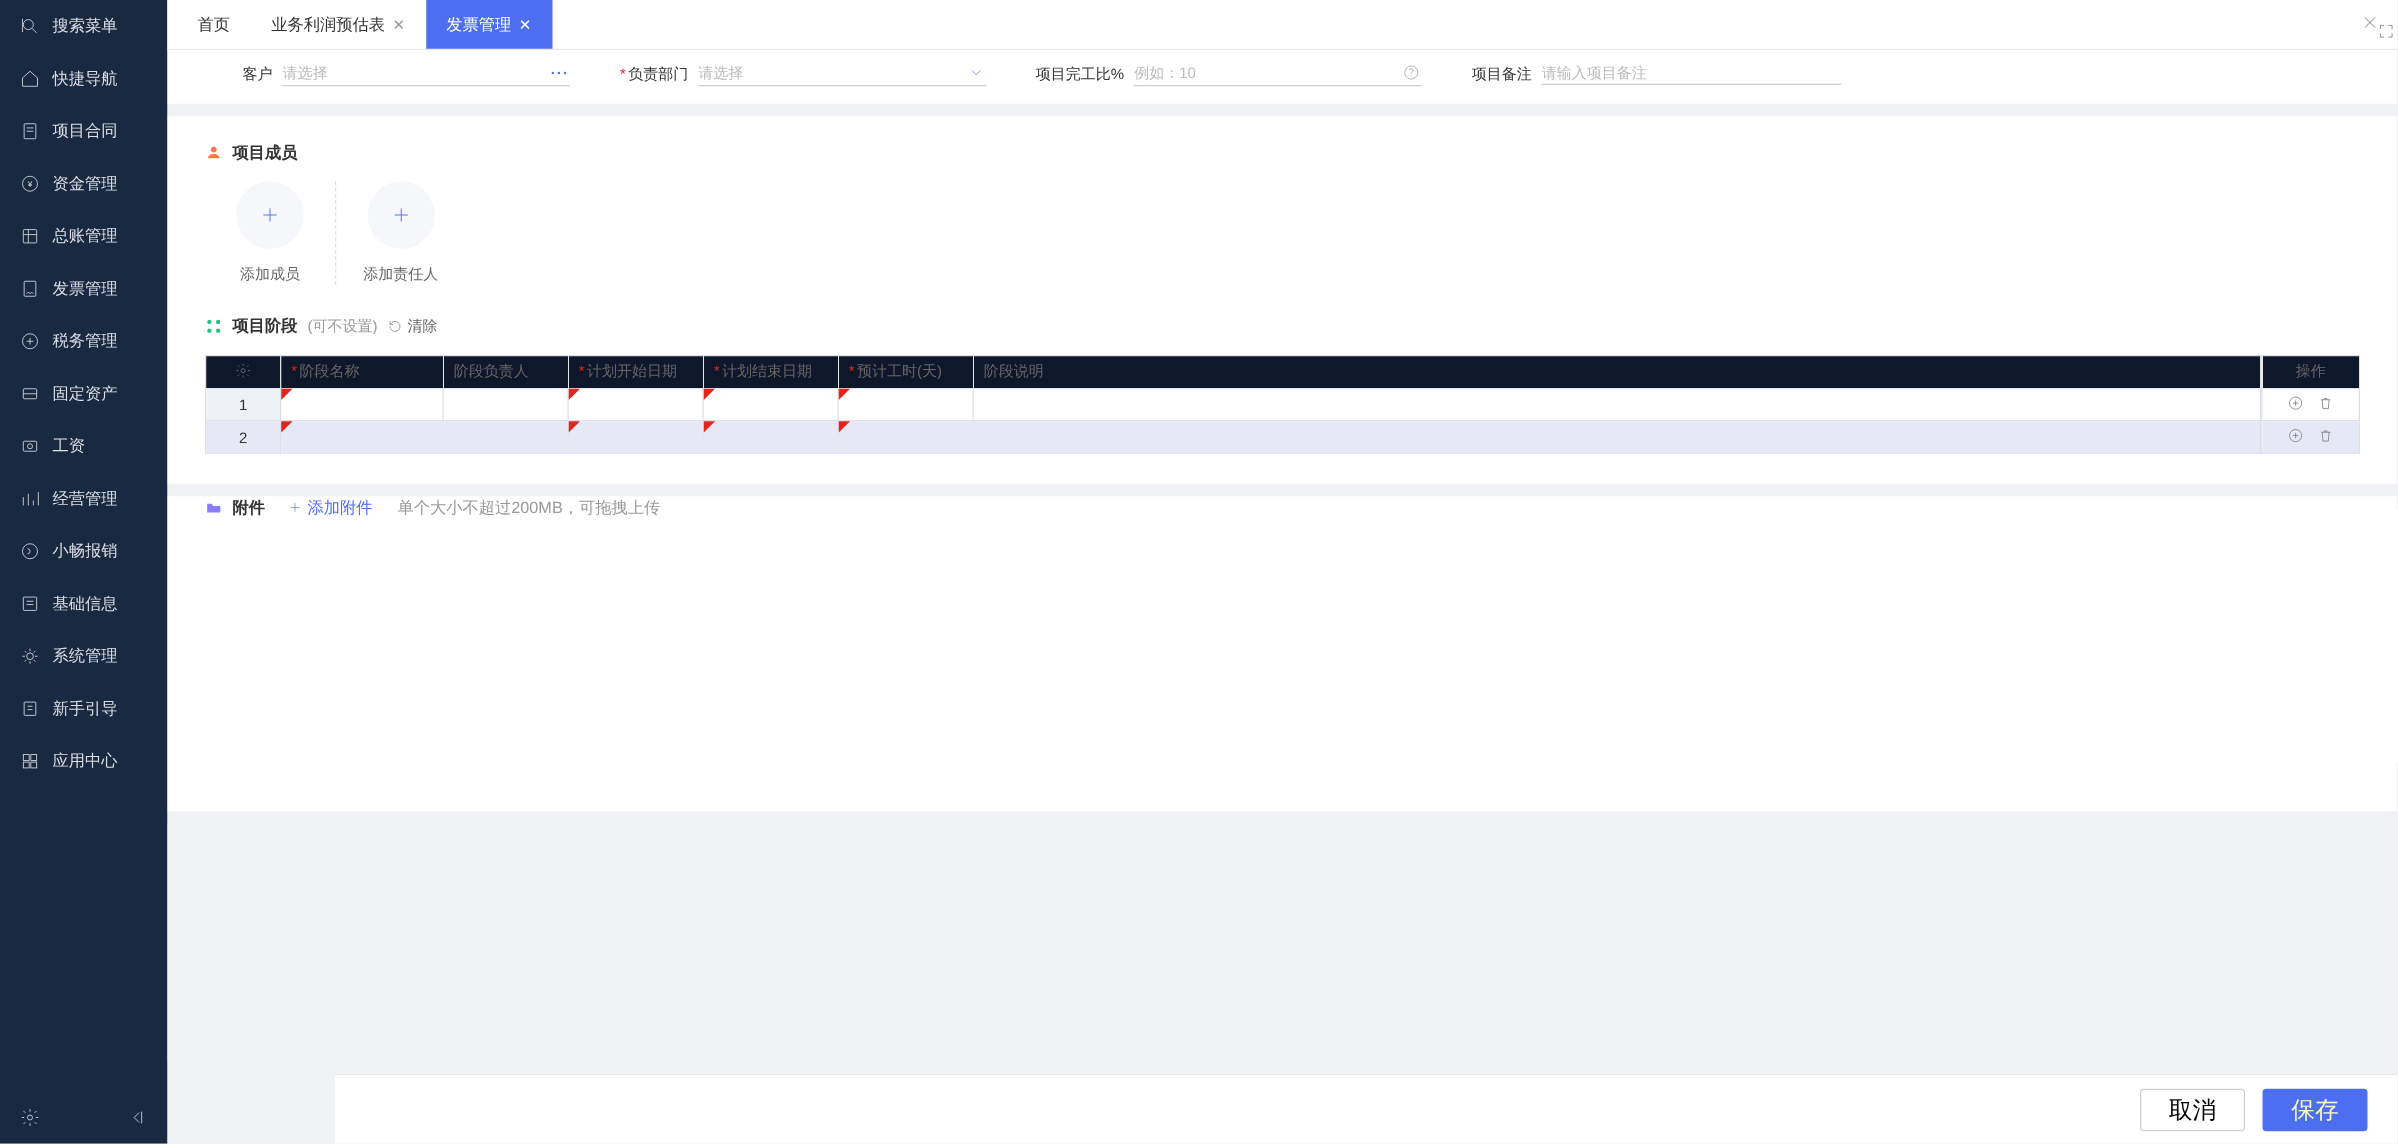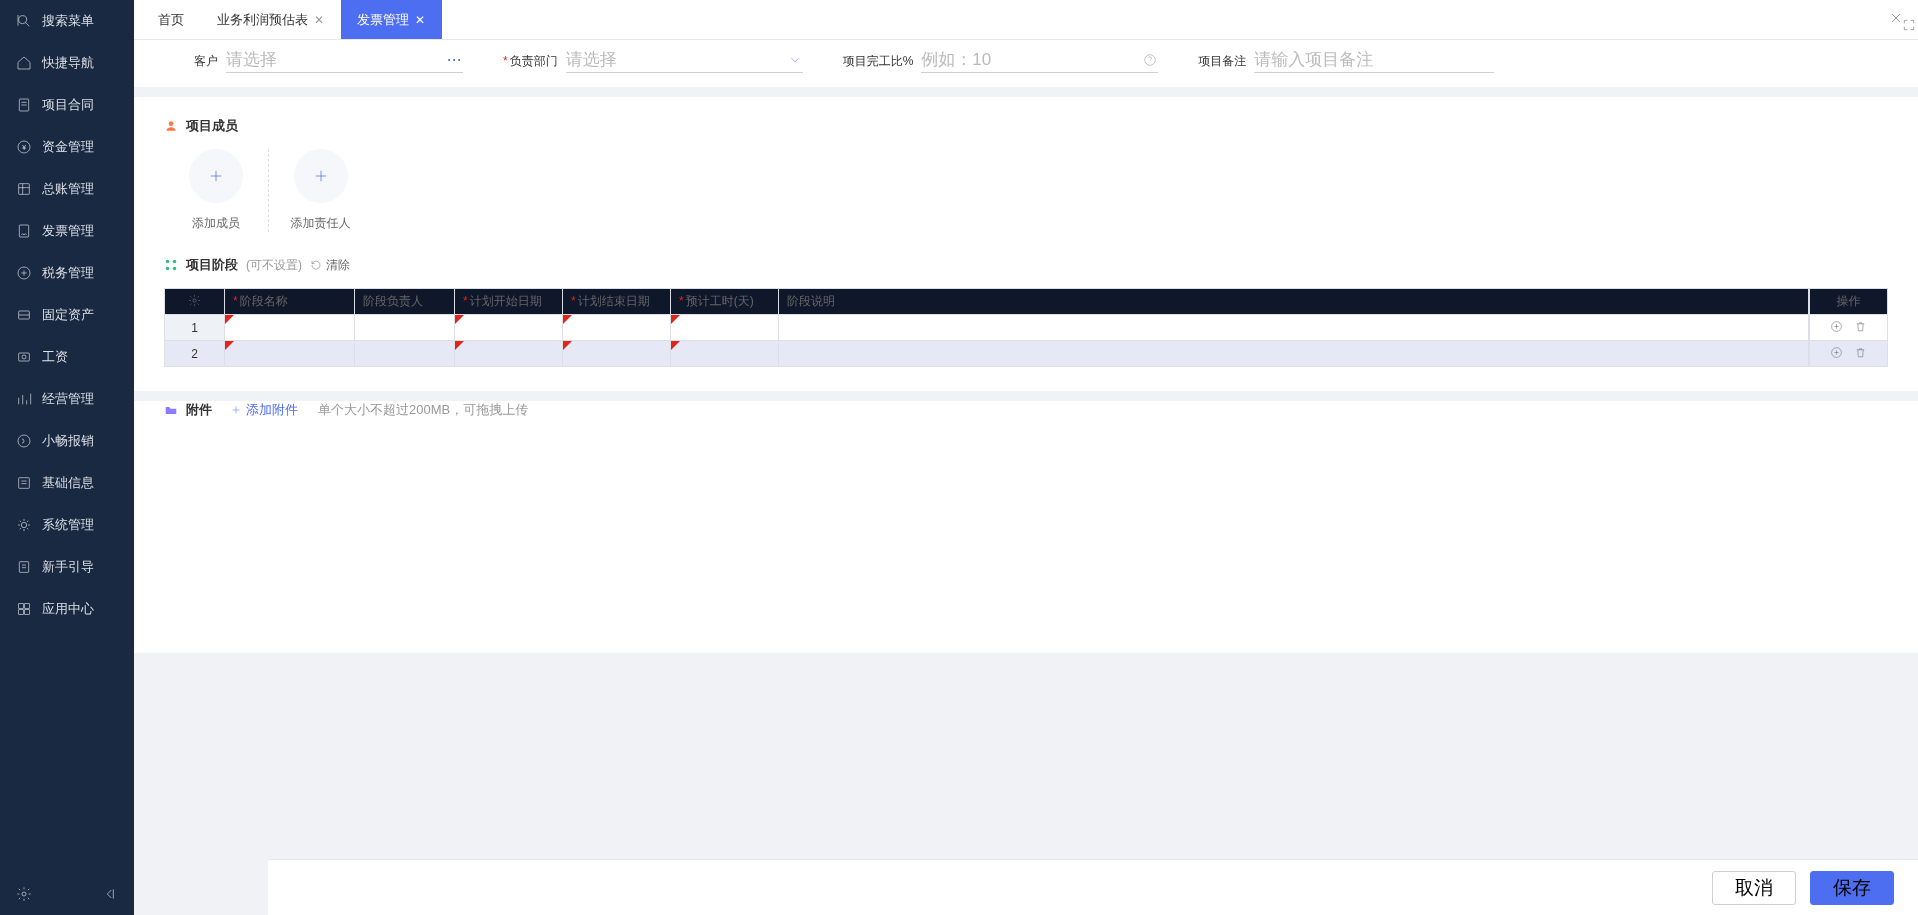--- a/index.html
+++ b/index.html
@@ -30,21 +30,21 @@
   
   .content { flex: 1; overflow: auto; padding: 0 0 0 0; }
   .panel { background: #fff; margin: 0 0 10px 0; }
 
   
   .form-row { display: flex; align-items: center; gap: 40px; padding: 10px 60px 14px 60px; }
   .form-field { display: flex; align-items: center; gap: 8px; }
   .form-label { font-size: 12px; color: #333; white-space: nowrap; }
   .req-star { color: #e1251b; margin-right: 2px; }
   .form-input-wrap { display: flex; align-items: center; border-bottom: 1px solid #d0d0d0; min-width: 220px; max-width: 240px; padding-bottom: 2px; }
-  .form-input { border: none; outline: none; font-size: 17px; flex: 1; color: #333; background: transparent; }
+  .form-input { border: none; outline: none; font-size: 12px; flex: 1; color: #333; background: transparent; }
   .form-input::placeholder { color: #bbb; }
   .icon-btn { color: #4e6ef2; width: 16px; height: 16px; display: inline-flex; align-items: center; justify-content: center; cursor: pointer; }
   .icon-btn svg { width: 14px; height: 14px; stroke: currentColor; fill: none; }
   .chevron { color: #4e6ef2; }
   .help-icon { color: #999; }
 
   
   .section { padding: 20px 30px 24px 30px; }
   .section + .section { border-top: none; }
   .section-head { display: flex; align-items: center; gap: 8px; font-size: 13px; font-weight: 600; color: #333; margin-bottom: 14px; }
@@ -89,21 +89,21 @@
   .th-gear svg { width: 13px; height: 13px; stroke: #888; fill: none; }
 
   
   .attach-link { color: #4e6ef2; cursor: pointer; display: inline-flex; align-items: center; gap: 4px; margin-right: 12px; }
   .attach-link svg { width: 12px; height: 12px; stroke: #4e6ef2; fill: none; }
   .attach-hint { color: #999; }
 
   
   .footer { position: absolute; left: 134px; right: 0; bottom: 0; height: 56px; background: #fff; border-top: 1px solid #e8e8e8; display: flex; align-items: center; justify-content: flex-end; gap: 14px; padding-right: 24px; }
   .btn { height: 34px; padding: 0 22px; border-radius: 3px; font-size: 19px; cursor: pointer; border: 1px solid #d0d0d0; background: #fff; display: inline-flex; align-items: center; }
-  .btn.primary { background: #4e6ef2; color: #000000; border-color: #4e6ef2; }
+  .btn.primary { background: #4e6ef2; color: #fef9c3; border-color: #4e6ef2; }
 
   
   .edge-btn { position: absolute; right: 2px; top: 18px; }
   .edge-btn svg { width: 14px; height: 14px; stroke: #666; fill: none; cursor: pointer; }
 
   .spacer-panel { height: 190px; background: #f0f2f5; }
 </style>
 </head>
 <body>
 

